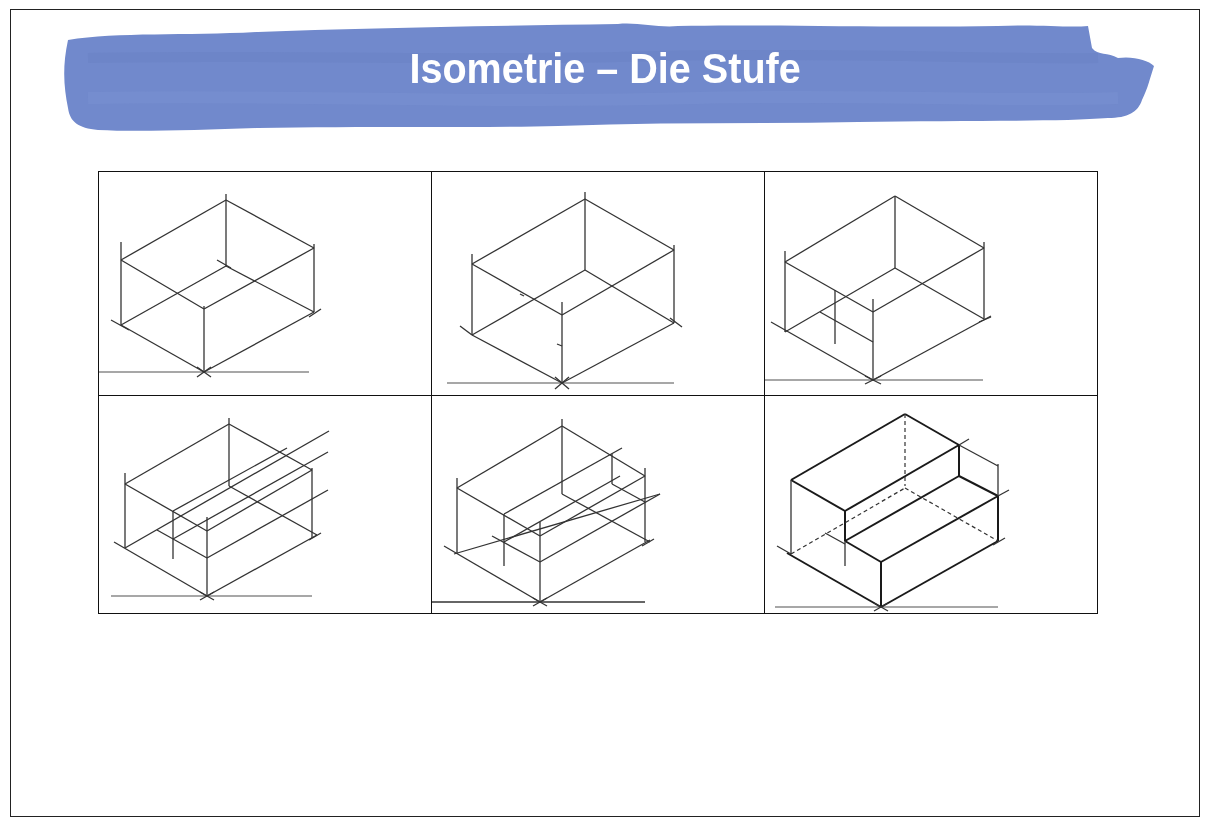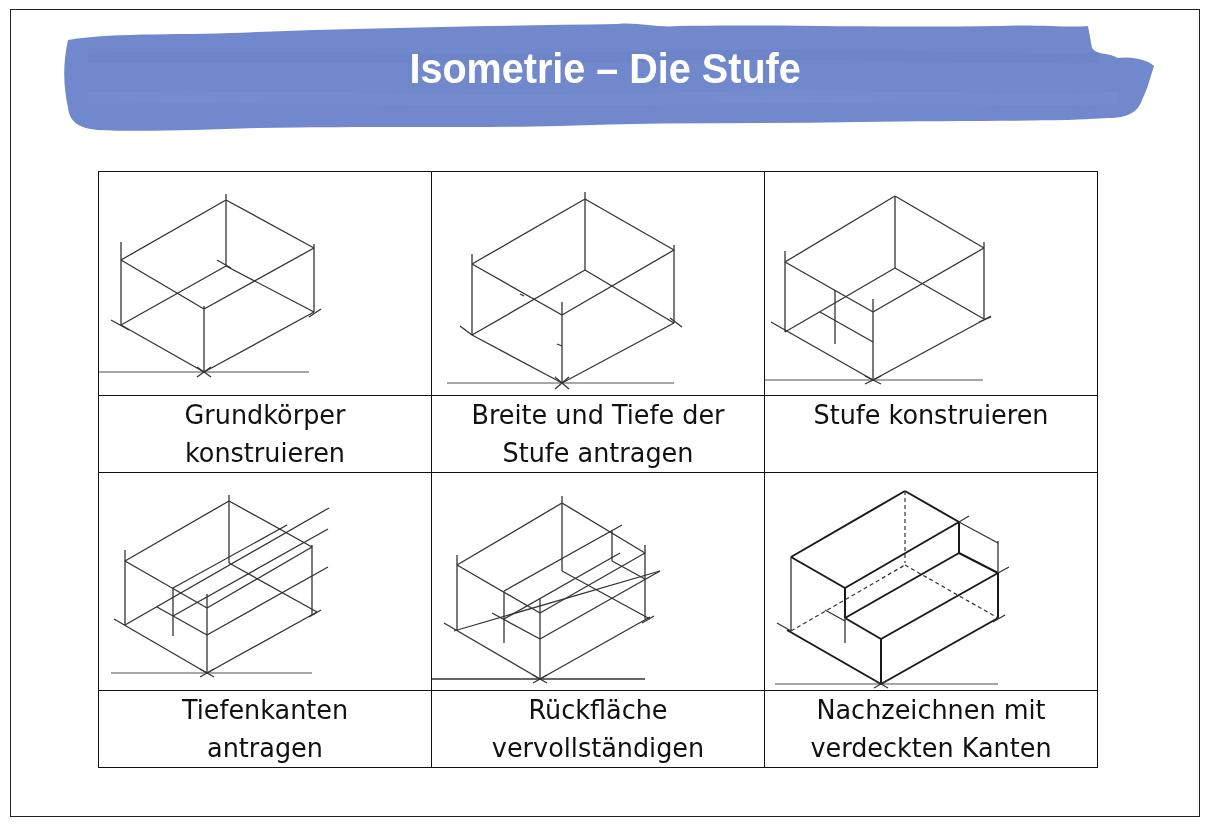--- a/index.html
+++ b/index.html
@@ -100,34 +100,20 @@
         <line x1="108" y1="140" x2="219" y2="76"></line>
         <line x1="70" y1="118" x2="70" y2="172"></line>
         <line x1="55" y1="140" x2="108" y2="170"></line>
         <line x1="100" y1="212" x2="116" y2="204"></line>
             <line x1="100" y1="204" x2="116" y2="212"></line>
         <line x1="214" y1="150" x2="226" y2="145"></line>
       </svg>
     </td>
   </tr>
   <tr>
-    <td class="cap">
-      <span>Grundkörper</span>
-      <span>konstruieren</span>
-    </td>
-    <td class="cap">
-      <span>Breite und Tiefe der</span>
-      <span>Stufe antragen</span>
-    </td>
-    <td class="cap">
-      <span>Stufe konstruieren</span>
-      <span></span>
-    </td>
-  </tr>
-  <tr>
     <td class="img img2">
       <svg class="draw" width="332" height="217" viewBox="0 0 332 217">
         <line class="g" x1="12" y1="200" x2="213" y2="200"></line>
         <line x1="108" y1="200" x2="218" y2="139"></line>
         <line x1="108" y1="200" x2="15" y2="146"></line>
         <line x1="26" y1="152" x2="230" y2="35"></line>
         <line x1="218" y1="139" x2="130" y2="90"></line>
         <line x1="26" y1="152" x2="26" y2="77"></line>
         <line x1="213" y1="142" x2="213" y2="72"></line>
         <line x1="108" y1="200" x2="108" y2="121"></line>
@@ -200,28 +186,14 @@
         <line x1="233" y1="100" x2="244" y2="94"></line>
         <line class="d" x1="140" y1="18" x2="140" y2="90"></line>
         <line class="d" x1="26" y1="158" x2="140" y2="92"></line>
         <line class="d" x1="140" y1="92" x2="233" y2="145"></line>
         <line x1="109" y1="215" x2="123" y2="207"></line>
             <line x1="109" y1="207" x2="123" y2="215"></line>
         <line x1="228" y1="149" x2="240" y2="142"></line>
       </svg>
     </td>
   </tr>
-  <tr>
-    <td class="cap cap2">
-      <span>Tiefenkanten</span>
-      <span>antragen</span>
-    </td>
-    <td class="cap cap2">
-      <span>Rückfläche</span>
-      <span>vervollständigen</span>
-    </td>
-    <td class="cap cap2">
-      <span>Nachzeichnen mit</span>
-      <span>verdeckten Kanten</span>
-    </td>
-  </tr>
 </tbody>
   </table>
 
 </body></html>

